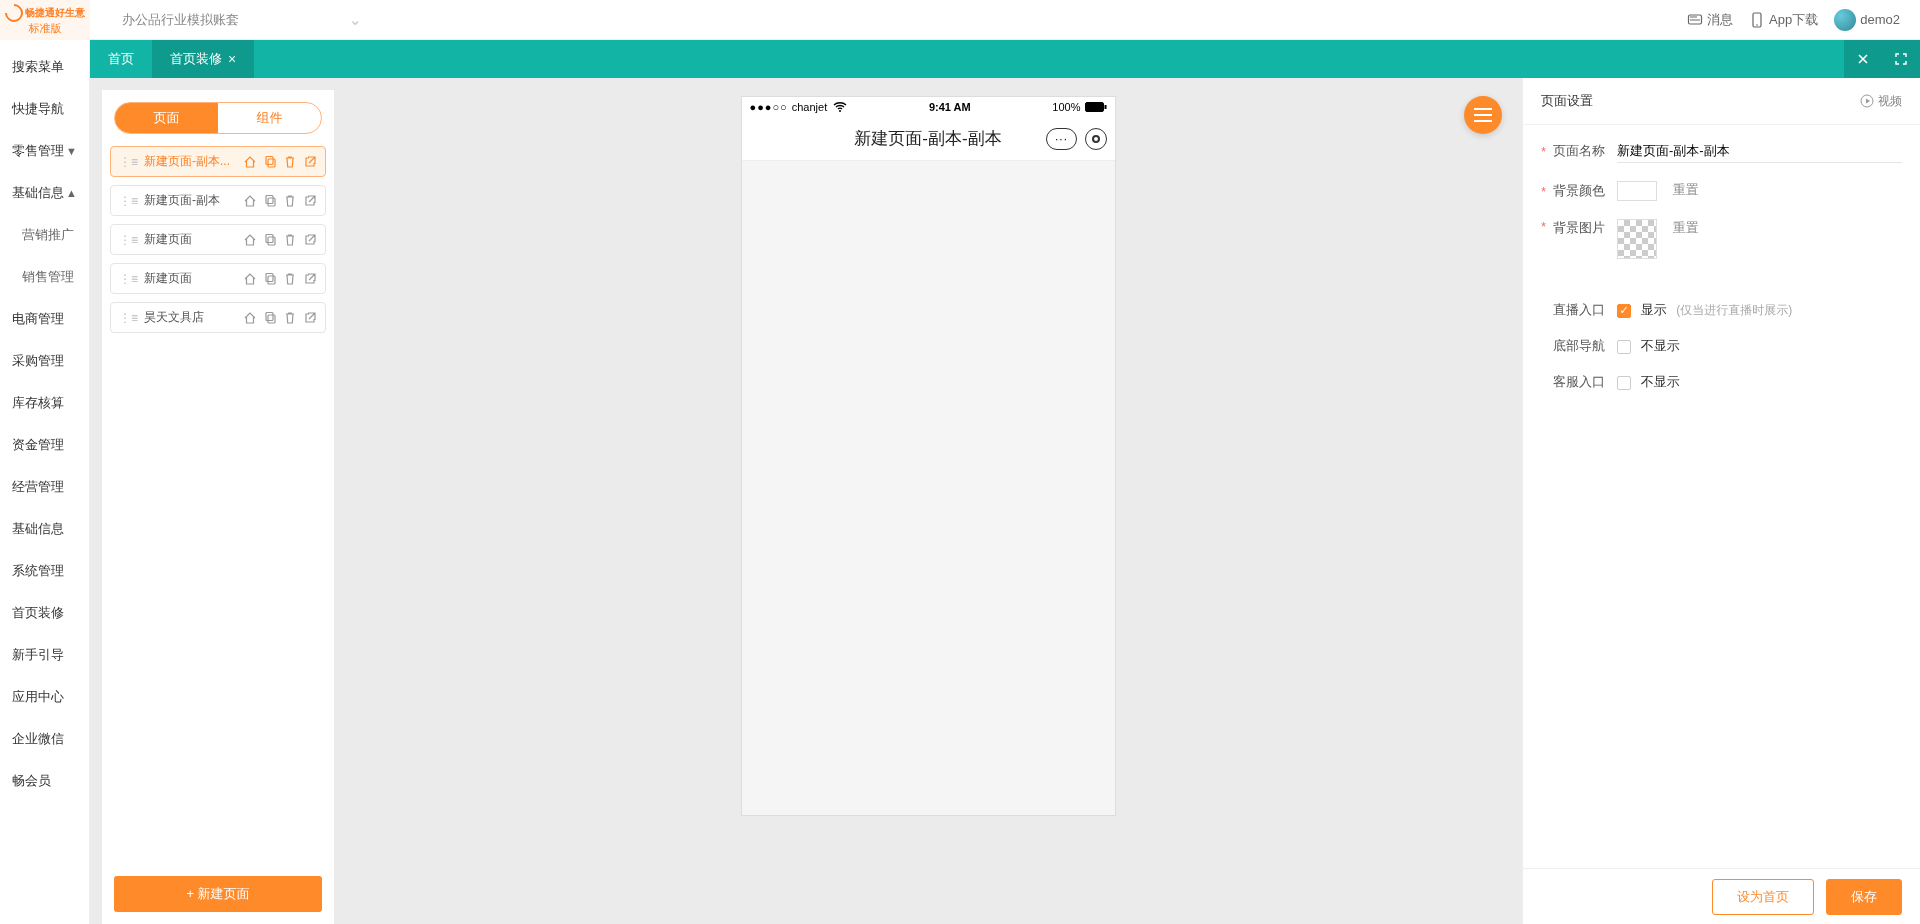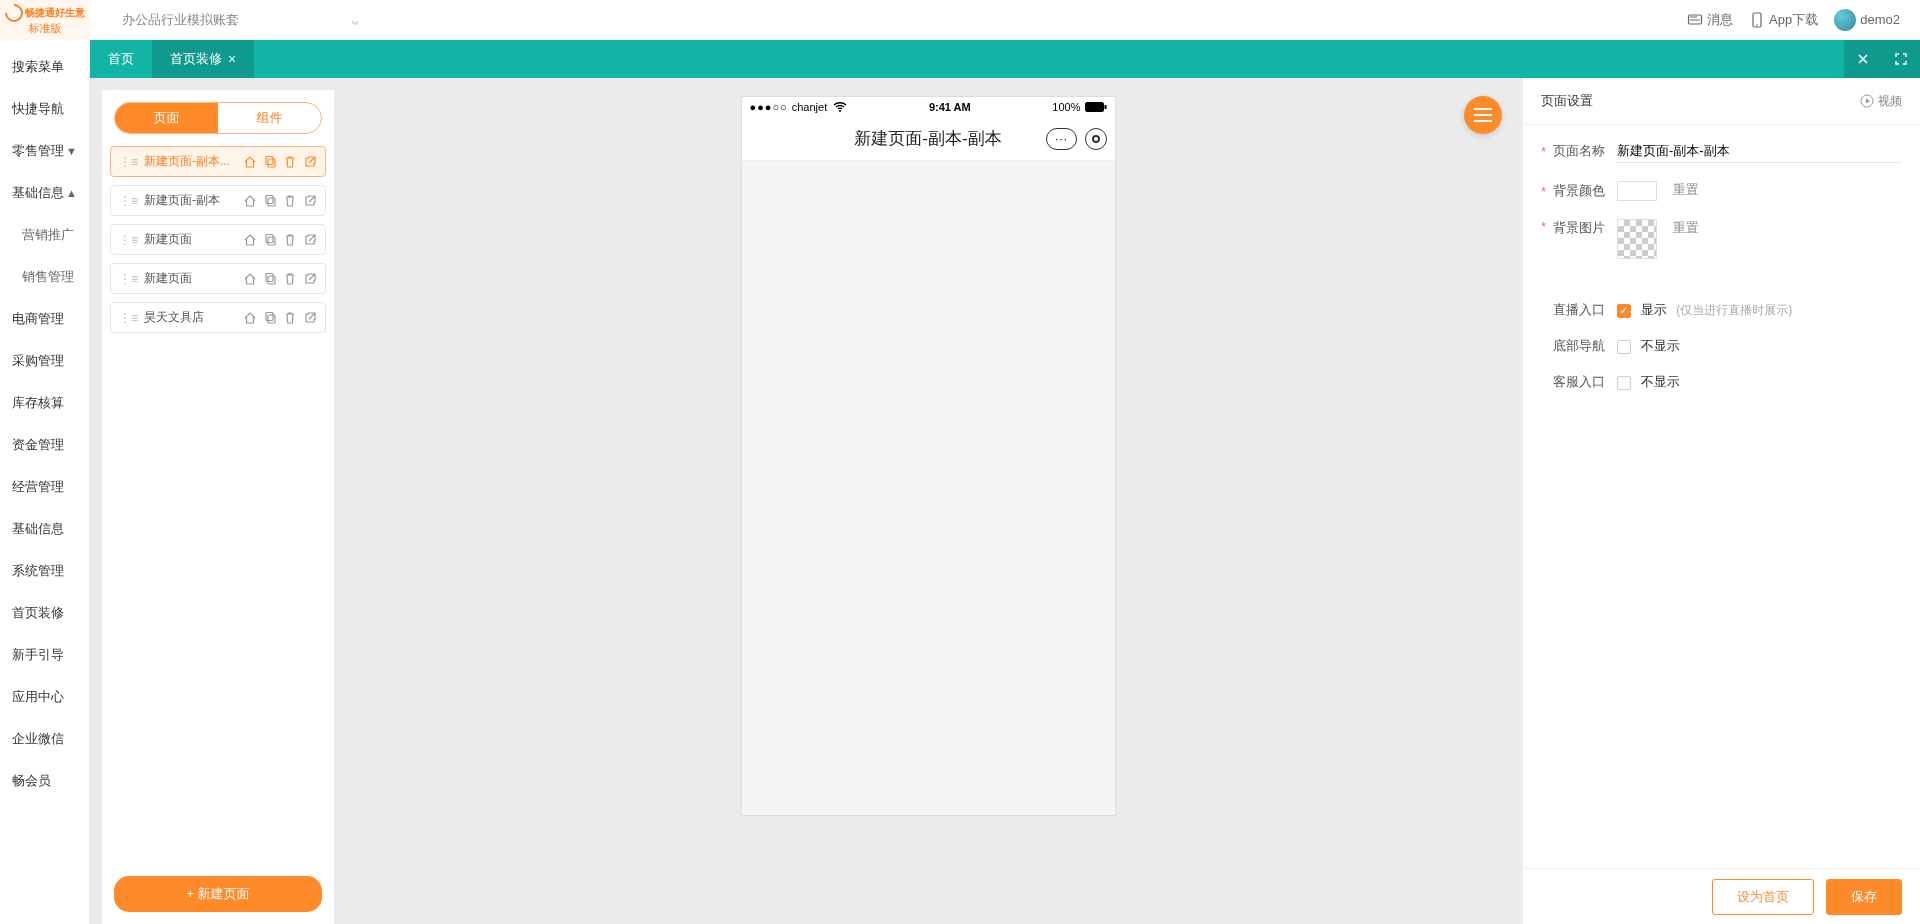--- a/index.html
+++ b/index.html
@@ -50,21 +50,21 @@
 .pagelist-tab.active { background: #ff8a2a; color: #fff; }
 .pages { flex: 1; overflow: auto; padding: 0 8px; }
 .page-item { display: flex; align-items: center; gap: 6px; border: 1px solid #e5e5e5; border-radius: 4px; padding: 6px 8px; margin-bottom: 8px; background: #fff; cursor: pointer; }
 .page-item.active { background: #fff4e8; border-color: #ffb27a; }
 .page-drag { color: #bbb; font-size: 12px; cursor: grab; }
 .page-name { flex: 1; color: #555; font-size: 12px; white-space: nowrap; overflow: hidden; text-overflow: ellipsis; }
 .page-item.active .page-name { color: #ff7e1f; }
 .page-acts { display: flex; gap: 6px; color: #999; }
 .page-item.active .page-acts { color: #ff8a2a; }
 .page-acts span { font-size: 13px; cursor: pointer; }
-.newpage-btn { margin: 8px 12px 12px; background: #ff8a2a; color: #fff; text-align: center; padding: 9px 0; border-radius: 15px; cursor: pointer; }
+.newpage-btn { margin: 8px 12px 12px; background: #ff8a2a; color: #fff; text-align: center; padding: 9px 0; border-radius: 3px; cursor: pointer; }
 
 
 .canvas-wrap { flex: 1; display: flex; justify-content: center; align-items: flex-start; position: relative; overflow: auto; padding-top: 18px; }
 .phone { width: 375px; height: 720px; background: #f5f5f5; border: 1px solid #ddd; display: flex; flex-direction: column; }
 .statusbar { height: 20px; background: #fff; display: flex; align-items: center; font-size: 11px; padding: 0 8px; color: #000; }
 .statusbar .mid { flex: 1; text-align: center; font-weight: 600; }
 .statusbar .sig-dots { letter-spacing: 1px; }
 .phone-title { height: 44px; background: #fff; display: flex; align-items: center; justify-content: center; font-size: 17px; color: #222; position: relative; border-bottom: 1px solid #eee; }
 .phone-title .rbtn { position: absolute; right: 8px; display: flex; gap: 8px; }
 .pill { border: 1px solid #333; border-radius: 14px; padding: 2px 8px; font-size: 13px; }

